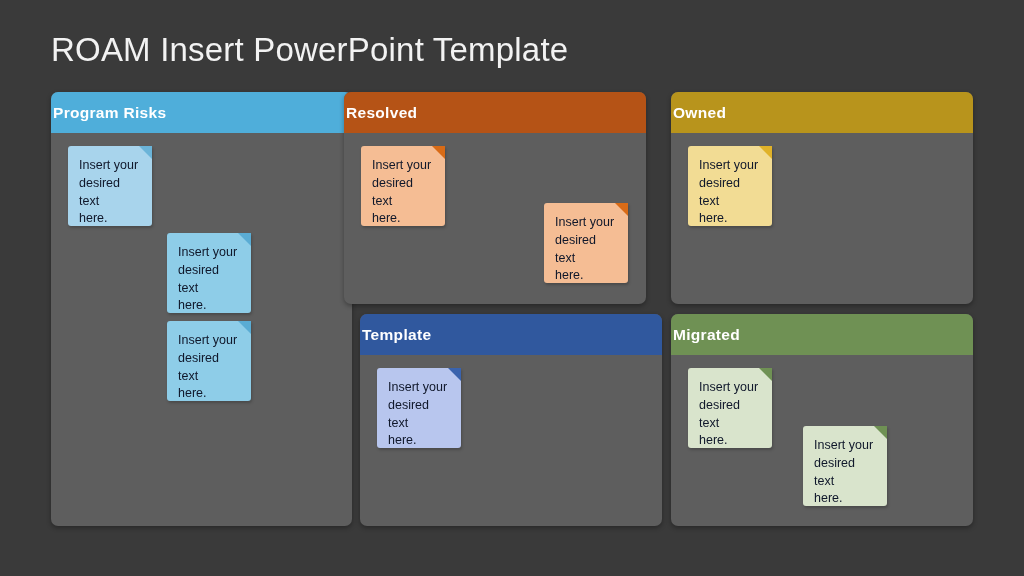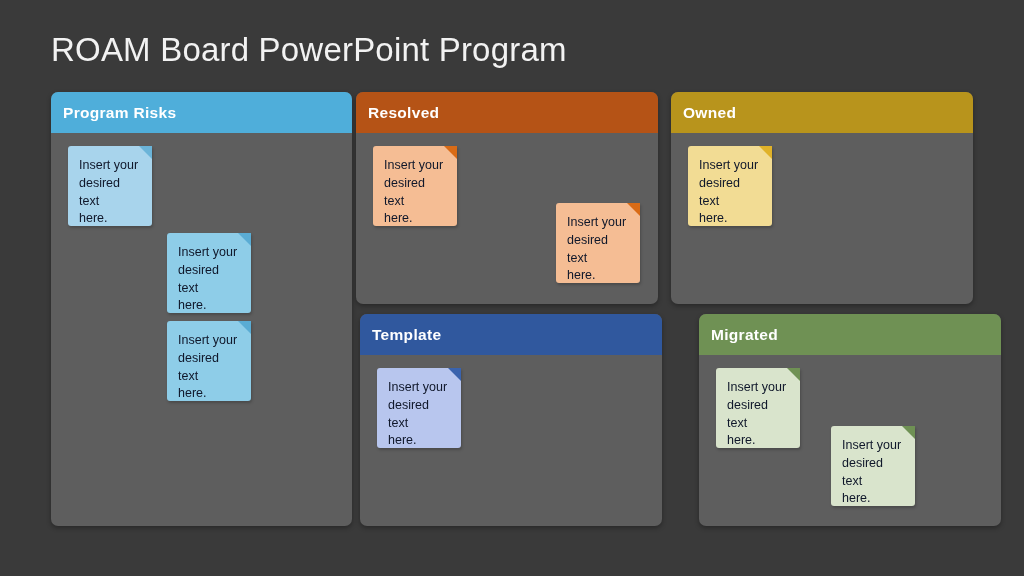--- a/index.html
+++ b/index.html
@@ -40,41 +40,41 @@
     position: absolute;
     background: #5e5e5e;
     border-radius: 7px;
     overflow: hidden;
     box-shadow: 0 2px 5px rgba(0,0,0,0.33);
   }
   .panel-header {
     height: 41px;
     display: flex;
     align-items: center;
-    padding-left: 12px;
+    padding-left: 2px;
     box-sizing: border-box;
   }
   .panel-header-label {
     color: #ffffff;
     font-size: 15.5px;
     font-weight: bold;
     letter-spacing: 0.3px;
   }
   .panel-body {
     position: relative;
     width: 100%;
     height: calc(100% - 41px);
   }
 
   
   #panel-program-risks { left: 51px;  top: 92px;  width: 301px; height: 434px; }
-  #panel-resolved      { left: 356px; top: 92px;  width: 302px; height: 212px; }
+  #panel-resolved      { left: 344px; top: 92px;  width: 302px; height: 212px; }
   #panel-owned         { left: 671px; top: 92px;  width: 302px; height: 212px; }
   #panel-accepted      { left: 360px; top: 314px; width: 302px; height: 212px; }
-  #panel-migrated      { left: 671px; top: 314px; width: 302px; height: 212px; margin-left: 28px; }
+  #panel-migrated      { left: 671px; top: 314px; width: 302px; height: 212px; }
 
   
   .note {
     position: absolute;
     box-sizing: border-box;
     border-radius: 3px 0 3px 3px;
     box-shadow: 1px 2px 3px rgba(0,0,0,0.22);
   }
   .note-fold {
     position: absolute;
@@ -93,21 +93,21 @@
     line-height: 1.42;
     color: #0f172a;
     white-space: pre-line;
   }
 </style>
 </head>
 <body>
 
 <div id="slide">
 
-  <div id="slide-title">ROAM Board PowerPoint Program</div>
+  <div id="slide-title">ROAM Insert PowerPoint Template</div>
 
   <div class="panel" id="panel-program-risks">
     <div class="panel-header" style="background: rgb(79, 174, 218);">
       <span class="panel-header-label">Program Risks</span>
     </div>
     <div class="panel-body">
         <div class="note" style="left: 17px; top: 13px; width: 84px; height: 80px; background: rgb(168, 212, 236);">
           <div class="note-fold" style="border-width: 0px 13px 13px 0px; border-color: transparent rgb(107, 180, 216) transparent transparent;"></div>
           <div class="note-text">Insert your
 desired text

